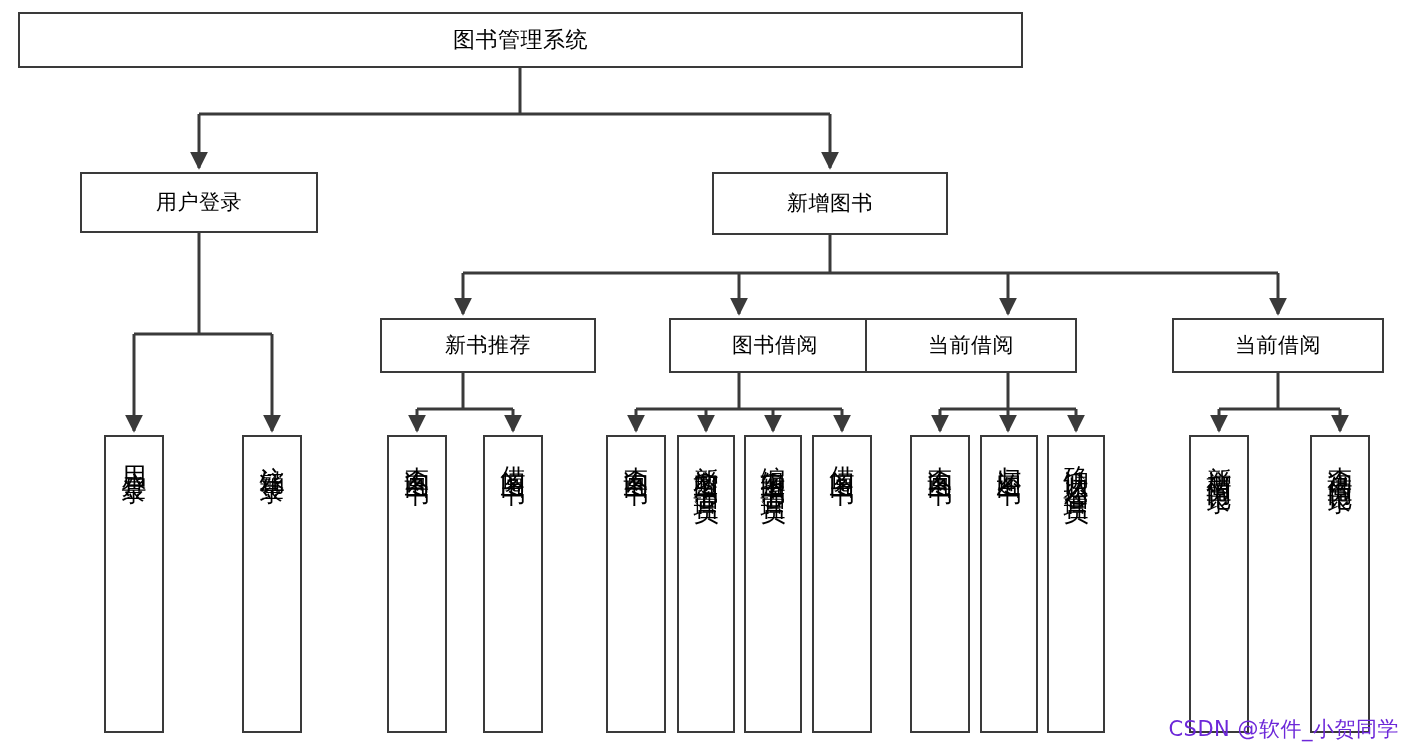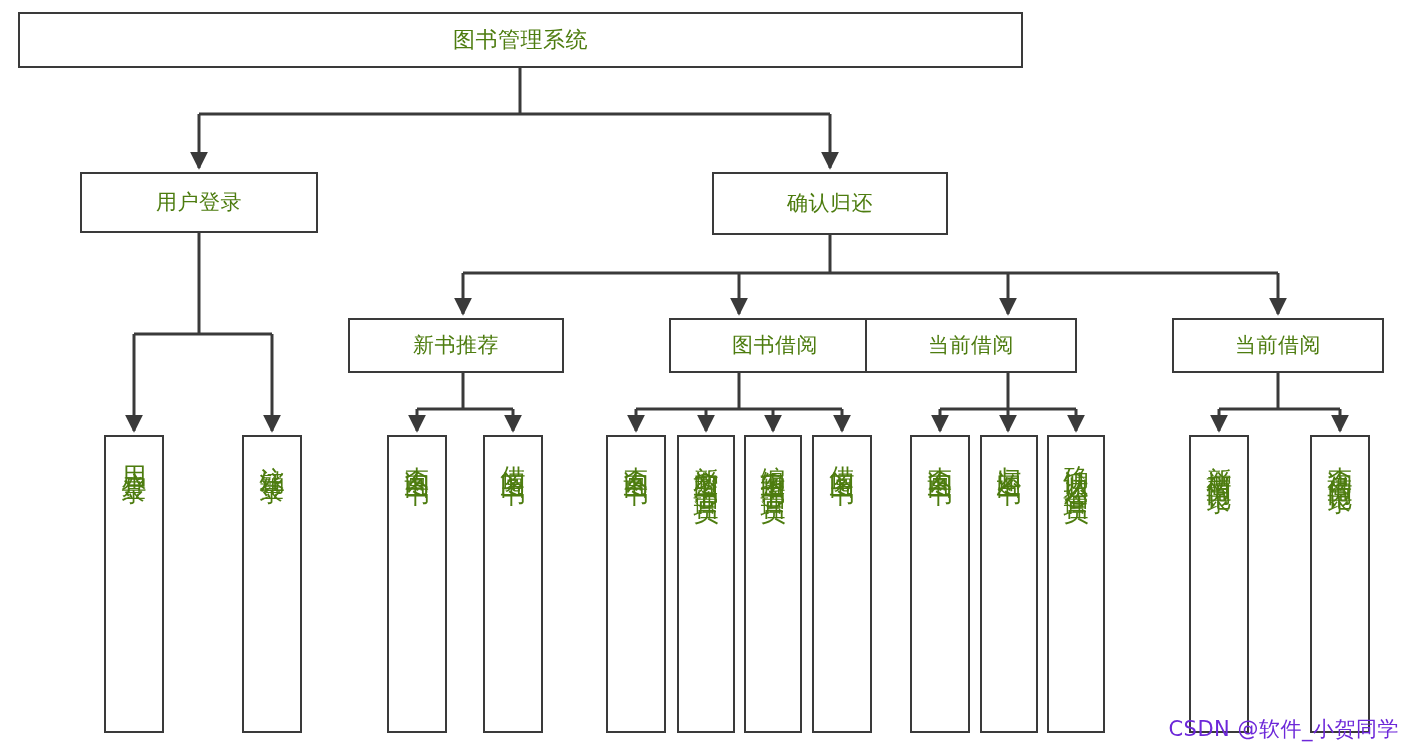--- a/index.html
+++ b/index.html
@@ -25,21 +25,21 @@
     position:absolute;
     box-sizing:border-box;
     background:#ffffff;
     border:2px solid #3a3a3a;
     display:flex;
     align-items:center;
     justify-content:center;
     z-index:2;
   }
   .node .label{
-    color:#4d7c0f;
+    color:#000000;
     line-height:1.12;
     text-align:left;
     white-space:pre-line;
   }
   
   .node.horiz .label{
     font-size:21px;
     letter-spacing:0.5px;
   }
   .node.root .label{ font-size:22px; }
@@ -124,24 +124,24 @@
   </svg>
 
   <div class="node horiz root" style="left:18px;top:12px;width:1005px;height:56px;">
     <span class="label">图书管理系统</span>
   </div>
 
   <div class="node horiz" style="left:80px;top:172px;width:238px;height:61px;">
     <span class="label">用户登录</span>
   </div>
   <div class="node horiz" style="left:712px;top:172px;width:236px;height:63px;">
-    <span class="label">确认归还</span>
+    <span class="label">新增图书</span>
   </div>
 
-  <div class="node horiz" style="left:348px;top:318px;width:216px;height:55px;">
+  <div class="node horiz" style="left:380px;top:318px;width:216px;height:55px;">
     <span class="label">新书推荐</span>
   </div>
   <div class="node horiz" style="left:669px;top:318px;width:212px;height:55px;">
     <span class="label">图书借阅</span>
   </div>
   <div class="node horiz" style="left:865px;top:318px;width:212px;height:55px;">
     <span class="label">当前借阅</span>
   </div>
   <div class="node horiz" style="left:1172px;top:318px;width:212px;height:55px;">
     <span class="label">当前借阅</span>

